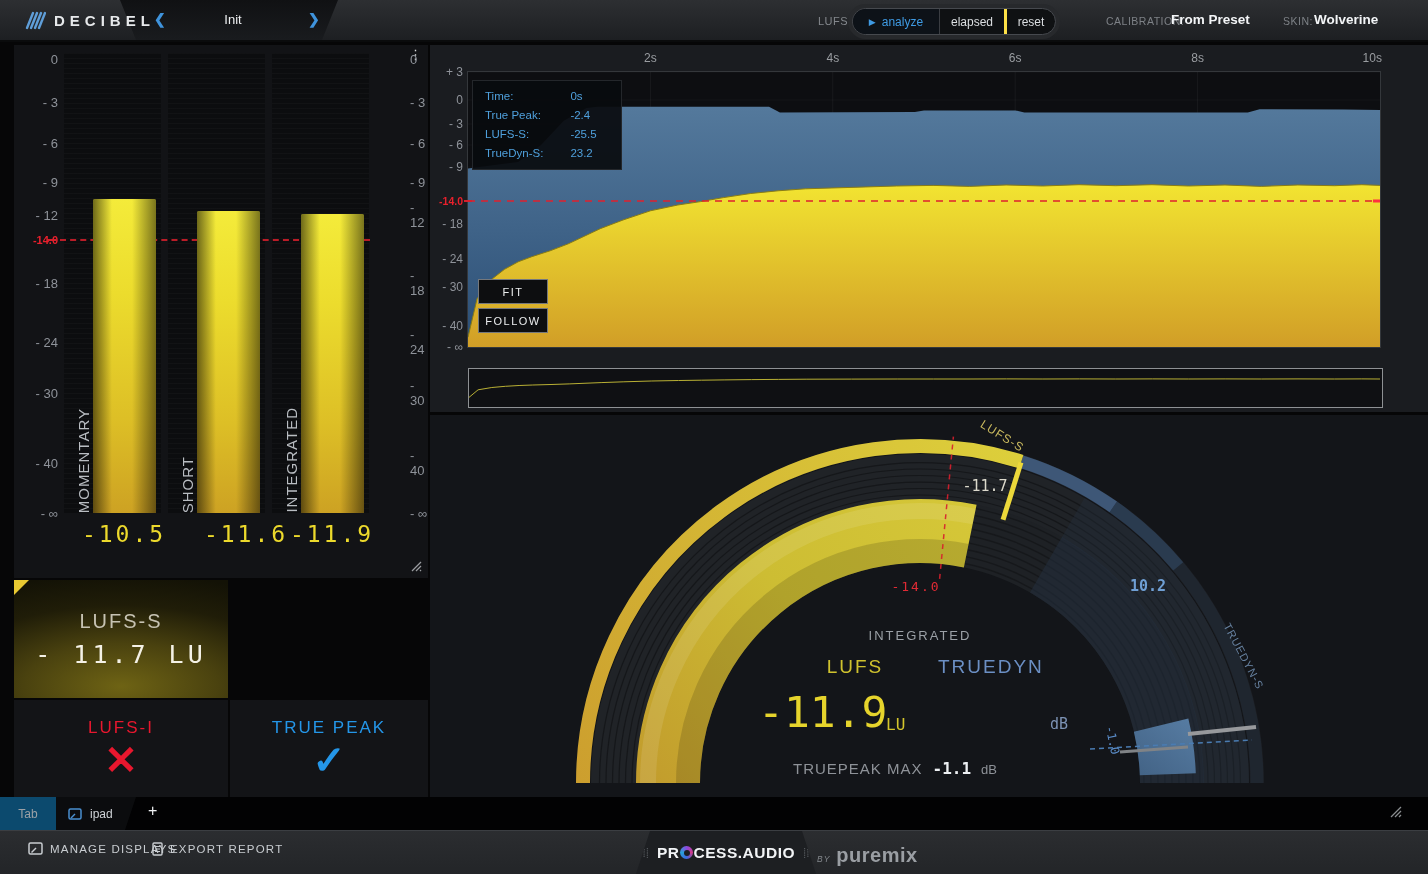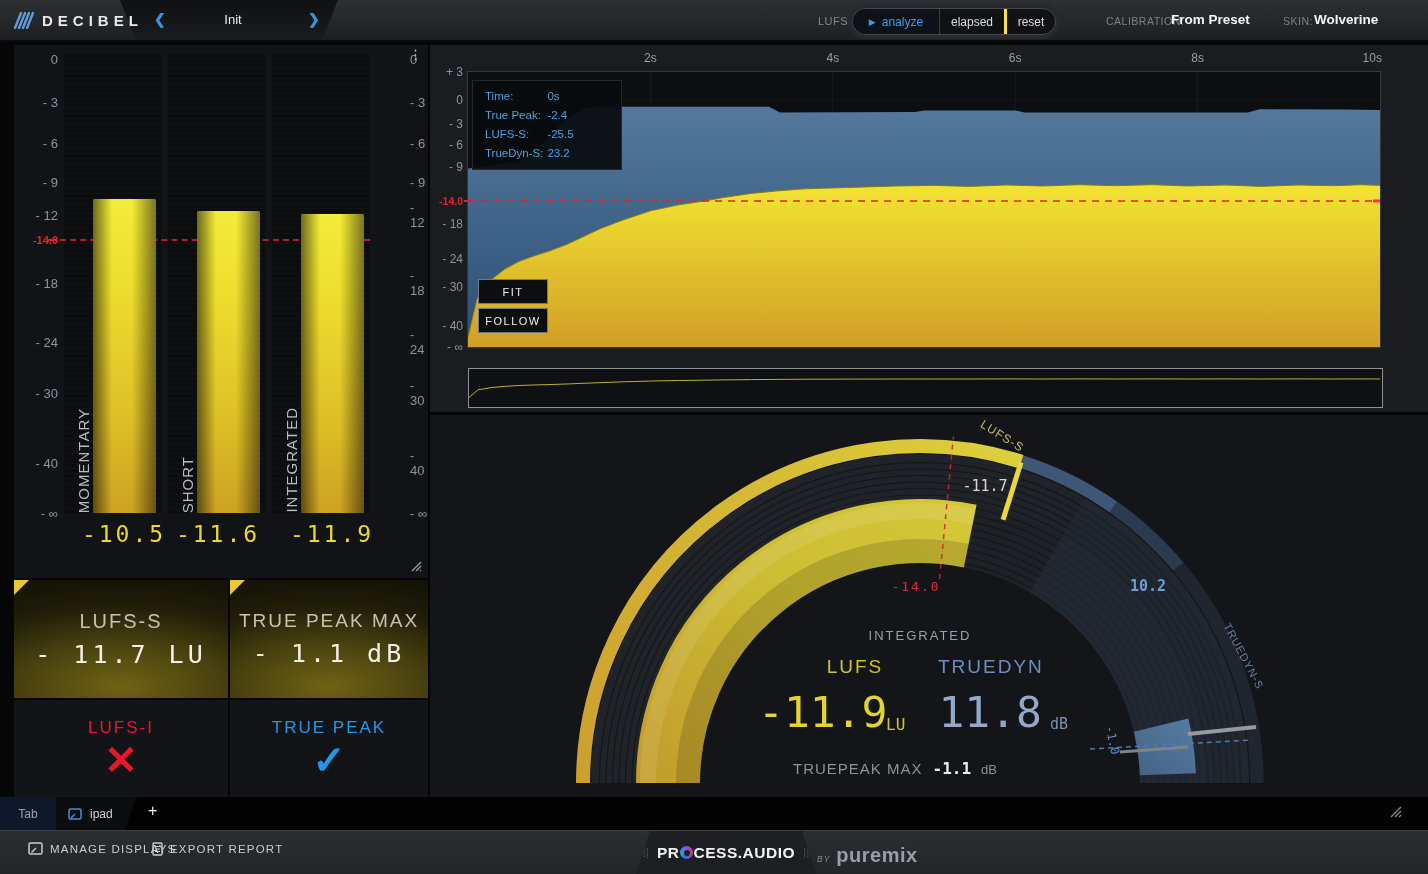--- a/index.html
+++ b/index.html
@@ -5,21 +5,21 @@
   html,body{margin:0;padding:0;background:#000;}
   .app{position:relative;width:1428px;height:874px;background:#060607;overflow:hidden;
        font-family:"Liberation Sans",sans-serif;-webkit-font-smoothing:antialiased;}
   .abs{position:absolute;}
   
   .topbar{position:absolute;left:0;top:0;width:1428px;height:40px;
           background:linear-gradient(#2d2f32,#1d1f22);border-bottom:2px solid #0a0b0c;}
   .preset-trap{position:absolute;left:120px;top:0;width:218px;height:40px;
           background:linear-gradient(#101113,#191b1e);
           clip-path:polygon(0 0,100% 0,calc(100% - 16px) 100%,16px 100%);}
-  .logo{position:absolute;left:12px;top:8px;display:flex;align-items:center;gap:8px;}
+  .logo{position:absolute;left:24px;top:8px;display:flex;align-items:center;gap:8px;}
   .logo-text{color:#e7e9eb;font-size:15px;font-weight:700;letter-spacing:5px;}
   .nav-arrow{position:absolute;top:11px;color:#3f93dc;font-size:14px;font-weight:700;cursor:pointer;}
   .preset-name{position:absolute;left:190px;top:12px;width:86px;text-align:center;color:#eceef0;font-size:13px;}
   .tb-lufs{position:absolute;left:818px;top:15px;color:#84888d;font-size:11px;letter-spacing:.5px;}
   .pill{position:absolute;left:852px;top:8px;height:25px;display:flex;align-items:stretch;
         background:#0f1113;border:1px solid #46494e;border-radius:14px;box-shadow:0 0 0 4px #27292c;overflow:hidden;}
   .seg{display:flex;align-items:center;justify-content:center;font-size:12px;cursor:pointer;}
   .seg-analyze{width:86px;color:#3f9be4;gap:6px;border-right:1px solid #3a3d42;background:#0d1218;}
   .seg-analyze .tri{font-size:9px;}
   .seg-elapsed{width:64px;color:#dcdfe2;border-right:3px solid #fde047;}
@@ -57,33 +57,33 @@
   
   .graph{position:absolute;left:430px;top:45px;width:998px;height:367px;background:#1a1c20;}
   .plot{position:absolute;left:38px;top:27px;width:912px;height:275px;background:#0d0e11;
         outline:1px solid #34373b;cursor:crosshair;}
   .g-xlab{position:absolute;top:6px;color:#9a9da1;font-size:12px;transform:translateX(-50%);}
   .g-ylab{position:absolute;left:0;width:33px;text-align:right;color:#8f939a;font-size:12px;transform:translateY(-50%);}
   .g-ylab.accent{color:#e8202c;font-size:10.5px;font-weight:700;}
   .g-redmark{position:absolute;left:34px;width:8px;height:2px;background:#d81f2c;}
   .tooltip{position:absolute;left:42px;top:35px;width:126px;padding:9px 10px 10px 12px;
            background:rgba(9,11,14,.93);border:1px solid #24272b;
-           display:grid;grid-template-columns:auto 1fr;gap:7px 4px;
+           display:grid;grid-template-columns:auto 1fr;gap:7px 27px;
            color:#4fa0dc;font-size:11.5px;}
   .gbtn{position:absolute;left:48px;width:68px;height:23px;background:#0d0e10;border:1px solid #75787c;
         color:#eceeef;font-size:11px;letter-spacing:1.5px;display:flex;align-items:center;justify-content:center;cursor:pointer;}
   .overview{position:absolute;left:38px;top:323px;width:913px;height:38px;background:#0f1013;
             border:1px solid #8e9194;cursor:pointer;}
   
   .gaugep{position:absolute;left:430px;top:415px;width:998px;height:383px;background:#131519;}
   .g-lbl{position:absolute;white-space:nowrap;}
   .mono{font-family:"DejaVu Sans Mono",monospace;}
   
   .tabbar{position:absolute;left:0;top:797px;width:1428px;height:33px;background:#020203;}
-  .tab-home{position:absolute;left:0;top:0;width:56px;height:33px;background:#0f172a;
+  .tab-home{position:absolute;left:0;top:0;width:56px;height:33px;background:#0c4a6e;
             display:flex;align-items:center;justify-content:center;color:#9ca1a6;font-size:12px;cursor:pointer;}
   .tab-active{position:absolute;left:56px;top:0;width:80px;height:33px;background:#0b0c0e;
             clip-path:polygon(0 0,100% 0,calc(100% - 11px) 100%,0 100%);
             display:flex;align-items:center;gap:8px;padding-left:12px;box-sizing:border-box;
             color:#ced2d6;font-size:12px;cursor:pointer;}
   .tab-add{position:absolute;left:148px;top:5px;color:#f0f2f4;font-size:16px;cursor:pointer;}
   
   .footer{position:absolute;left:0;top:830px;width:1428px;height:44px;
           background:linear-gradient(#2b2d30,#232528);border-top:1px solid #3b3e42;box-sizing:border-box;}
   .f-item{position:absolute;top:11px;display:flex;align-items:center;gap:7px;
@@ -168,35 +168,30 @@
       <div class="m-tick" style="left: 396px; top: 418px;">- 40</div>
       <div class="m-tick" style="left: 2px; top: 468px; width: 42px; text-align: right;">- ∞</div>
       <div class="m-tick" style="left: 396px; top: 468px;">- ∞</div>
       <div class="m-redmark"></div>
       <div class="m-redline"></div>
       <div class="m-bar" style="left: 79px; top: 153.5px; width: 63px; height: 314.5px;"></div>
       <div class="m-name" style="left: 61px;">MOMENTARY</div>
       <div class="m-val" style="left: 50px; text-align: center;">-10.5</div>
       <div class="m-bar" style="left: 183px; top: 165.6px; width: 63px; height: 302.4px;"></div>
       <div class="m-name" style="left: 165px;">SHORT</div>
-      <div class="m-val" style="left: 144px;">-11.6</div>
+      <div class="m-val" style="left: 172px;">-11.6</div>
       <div class="m-bar" style="left: 287px; top: 168.9px; width: 63px; height: 299.1px;"></div>
       <div class="m-name" style="left: 269px;">INTEGRATED</div>
       <div class="m-val" style="left: 258px;">-11.9</div>
     </div>
 
   <div class="cell cell-glow" style="left:14px;top:580px;width:214px;height:118px;">
     <div class="fold"></div>
     <div class="cell-title">LUFS-S</div>
     <div class="cell-value">- 11.7 LU</div>
-  </div>
-  <div class="cell cell-glow" style="left:230px;top:580px;width:198px;height:118px;">
-    <div class="fold"></div>
-    <div class="cell-title" style="font-size:19px;">TRUE PEAK MAX</div>
-    <div class="cell-value">- 1.1 dB</div>
   </div>
   <div class="cell cell-dark" style="left:14px;top:700px;width:214px;height:97px;">
     <div class="status-label red">LUFS-I</div>
     <div class="status-mark red">✕</div>
   </div>
   <div class="cell cell-dark" style="left:230px;top:700px;width:198px;height:97px;">
     <div class="status-label blue">TRUE PEAK</div>
     <div class="status-mark blue">✓</div>
   </div>
 
@@ -324,21 +319,20 @@
     <span class="g-lbl mono" style="left:520px;top:62px;width:70px;text-align:center;color:#dcd9cc;font-size:15px;">-11.7</span>
     <span class="g-lbl mono" style="left:450px;top:164px;width:72px;text-align:center;color:#e02a34;font-size:13px;letter-spacing:2px;">-14.0</span>
     <span class="g-lbl mono" style="left:700px;top:162px;color:#6f9fd4;font-size:15px;font-weight:700;">10.2</span>
     <span class="g-lbl" style="left:802px;top:206px;transform:rotate(62deg);transform-origin:left top;color:#66809f;font-size:11px;letter-spacing:1px;">TRUEDYN-S</span>
     <span class="g-lbl mono" style="left:668px;top:318px;transform:rotate(78deg);color:#5a8cc8;font-size:12px;">-1.0</span>
     <span class="g-lbl" style="left:340px;top:213px;width:300px;text-align:center;color:#9ba0a6;font-size:13px;letter-spacing:2px;">INTEGRATED</span>
     <span class="g-lbl" style="left:375px;top:241px;width:100px;text-align:center;color:#cfc22e;font-size:19px;letter-spacing:2px;">LUFS</span>
     <span class="g-lbl" style="left:508px;top:241px;width:100px;text-align:center;color:#6b8fc4;font-size:19px;letter-spacing:2px;">TRUEDYN</span>
     <span class="g-lbl mono" style="left:328px;top:272px;width:122px;text-align:right;color:#e6d42c;font-size:43px;">-11.9</span>
     <span class="g-lbl mono" style="left:456px;top:300px;color:#d4c52c;font-size:16px;">LU</span>
-    <span class="g-lbl mono" style="left:494px;top:272px;width:118px;text-align:right;color:#93a9c9;font-size:43px;">11.8</span>
     <span class="g-lbl mono" style="left:620px;top:300px;color:#7d93b5;font-size:15px;">dB</span>
     <div class="g-lbl" style="left:315px;top:344px;width:300px;display:flex;justify-content:center;align-items:baseline;gap:10px;">
       <span style="color:#8e9298;font-size:15px;letter-spacing:1px;">TRUEPEAK MAX</span>
       <span class="mono" style="color:#eceff2;font-size:16px;font-weight:700;">-1.1</span>
       <span style="color:#8e9298;font-size:13px;">dB</span>
     </div>
   </div>
 
   <div class="tabbar">
     <div class="tab-home">Tab</div>

